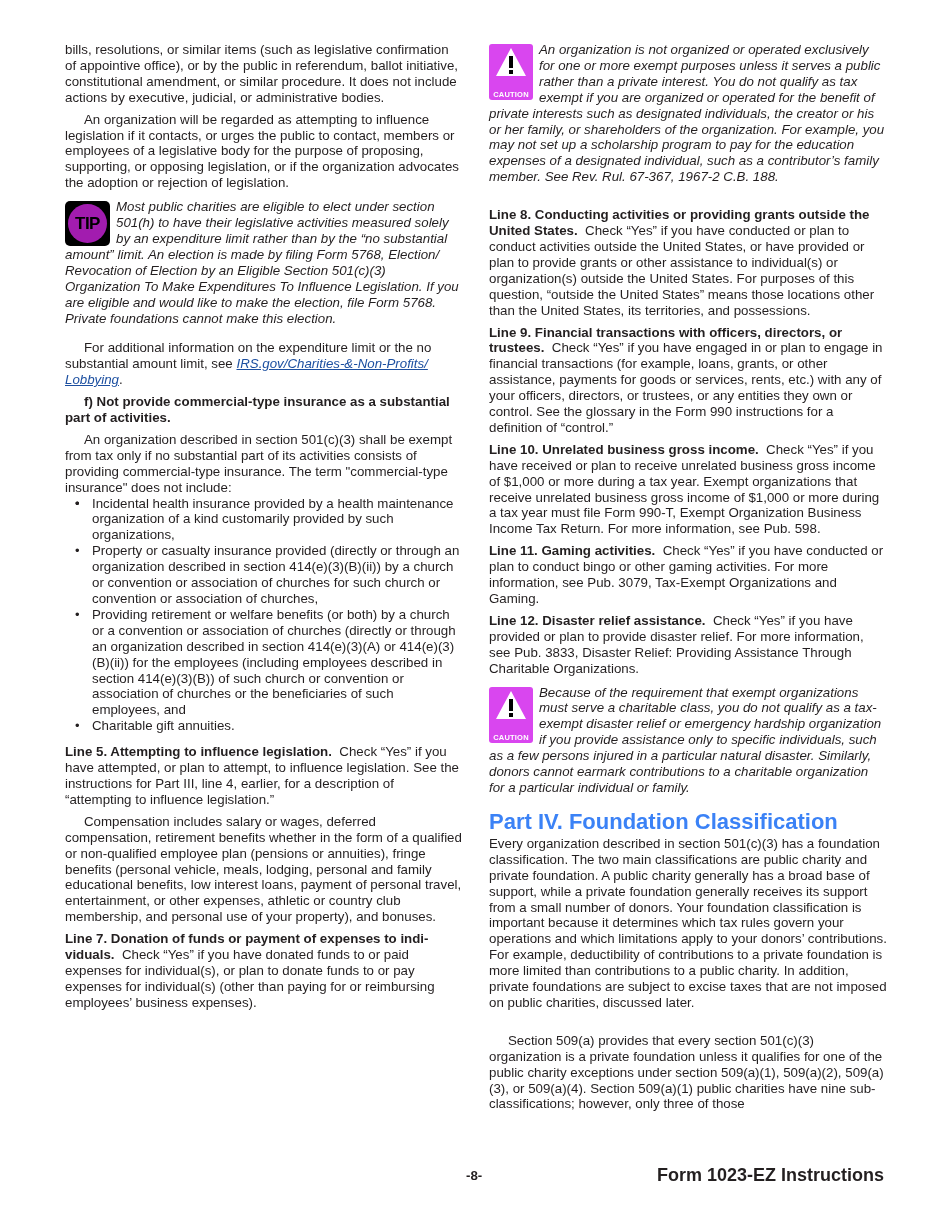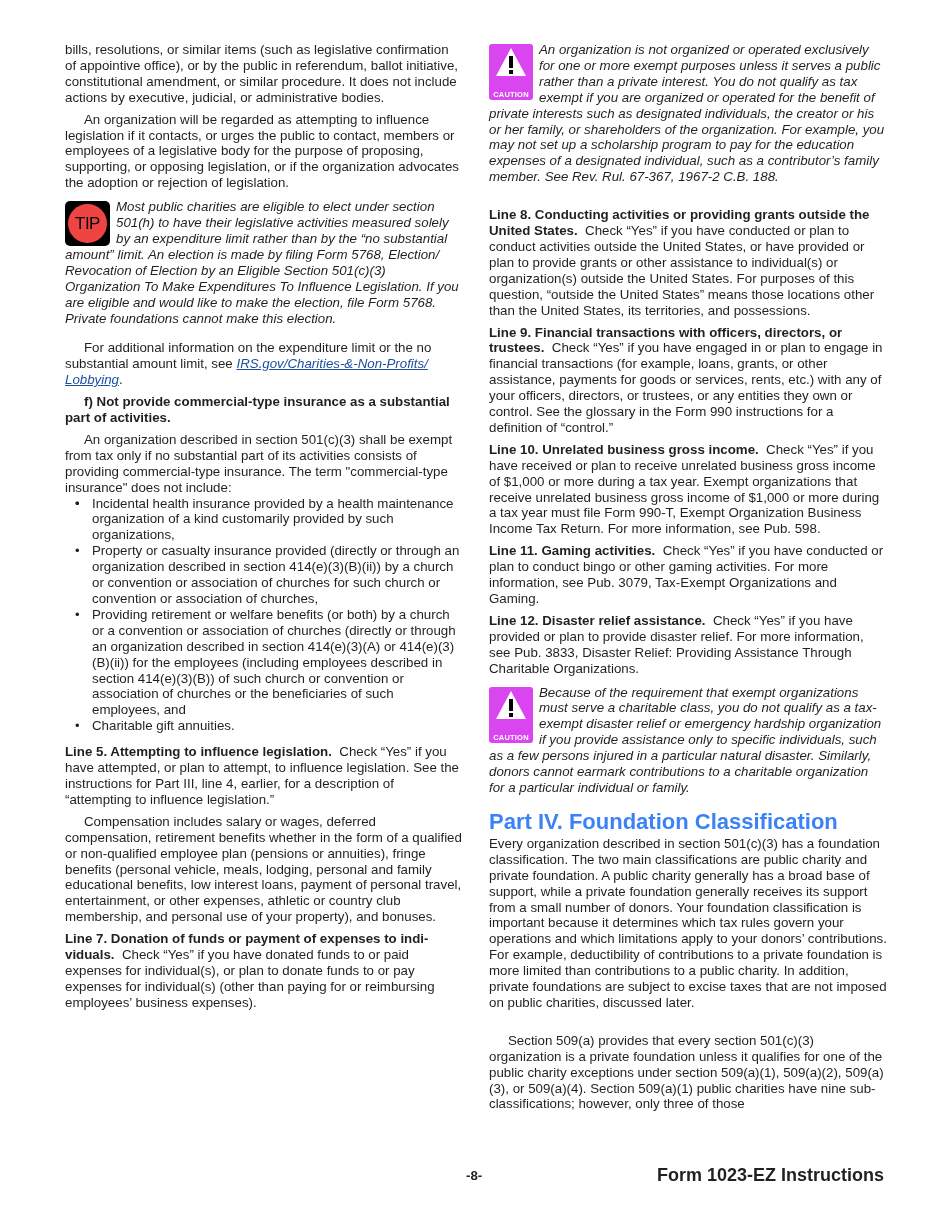--- a/index.html
+++ b/index.html
@@ -15,23 +15,23 @@
   .gap { margin-top: 6px; }
   .indent { text-indent: 19px; }
   b { font-weight: bold; }
   .note { position: relative; margin-top: 8px; font-style: italic; }
   .note .icon { float: left; margin: 2px 6px 0 0; }
   .tip-icon {
     width: 45px; height: 45px; background: #000; border-radius: 5px;
     display: flex; align-items: center; justify-content: center;
   }
   .tip-icon .circ {
-    width: 39px; height: 39px; border-radius: 50%; background: #ef4444;
+    width: 39px; height: 39px; border-radius: 50%; background: #a21caf;
     display: flex; align-items: center; justify-content: center;
-    font-weight: normal; font-style: normal; font-size: 17px; color: #000;
+    font-weight: bold; font-style: normal; font-size: 17px; color: #000;
     letter-spacing: -0.5px;
   }
   .caution-icon {
     width: 44px; height: 56px; background: #d946ef; border-radius: 3px;
     position: relative; overflow: hidden;
   }
   .caution-icon svg { position: absolute; left: 6px; top: 3px; }
   .caution-icon .lbl {
     position: absolute; bottom: 1px; left: 0; right: 0; text-align: center;
     color: #fff; font-weight: bold; font-style: normal; font-size: 7.5px;

